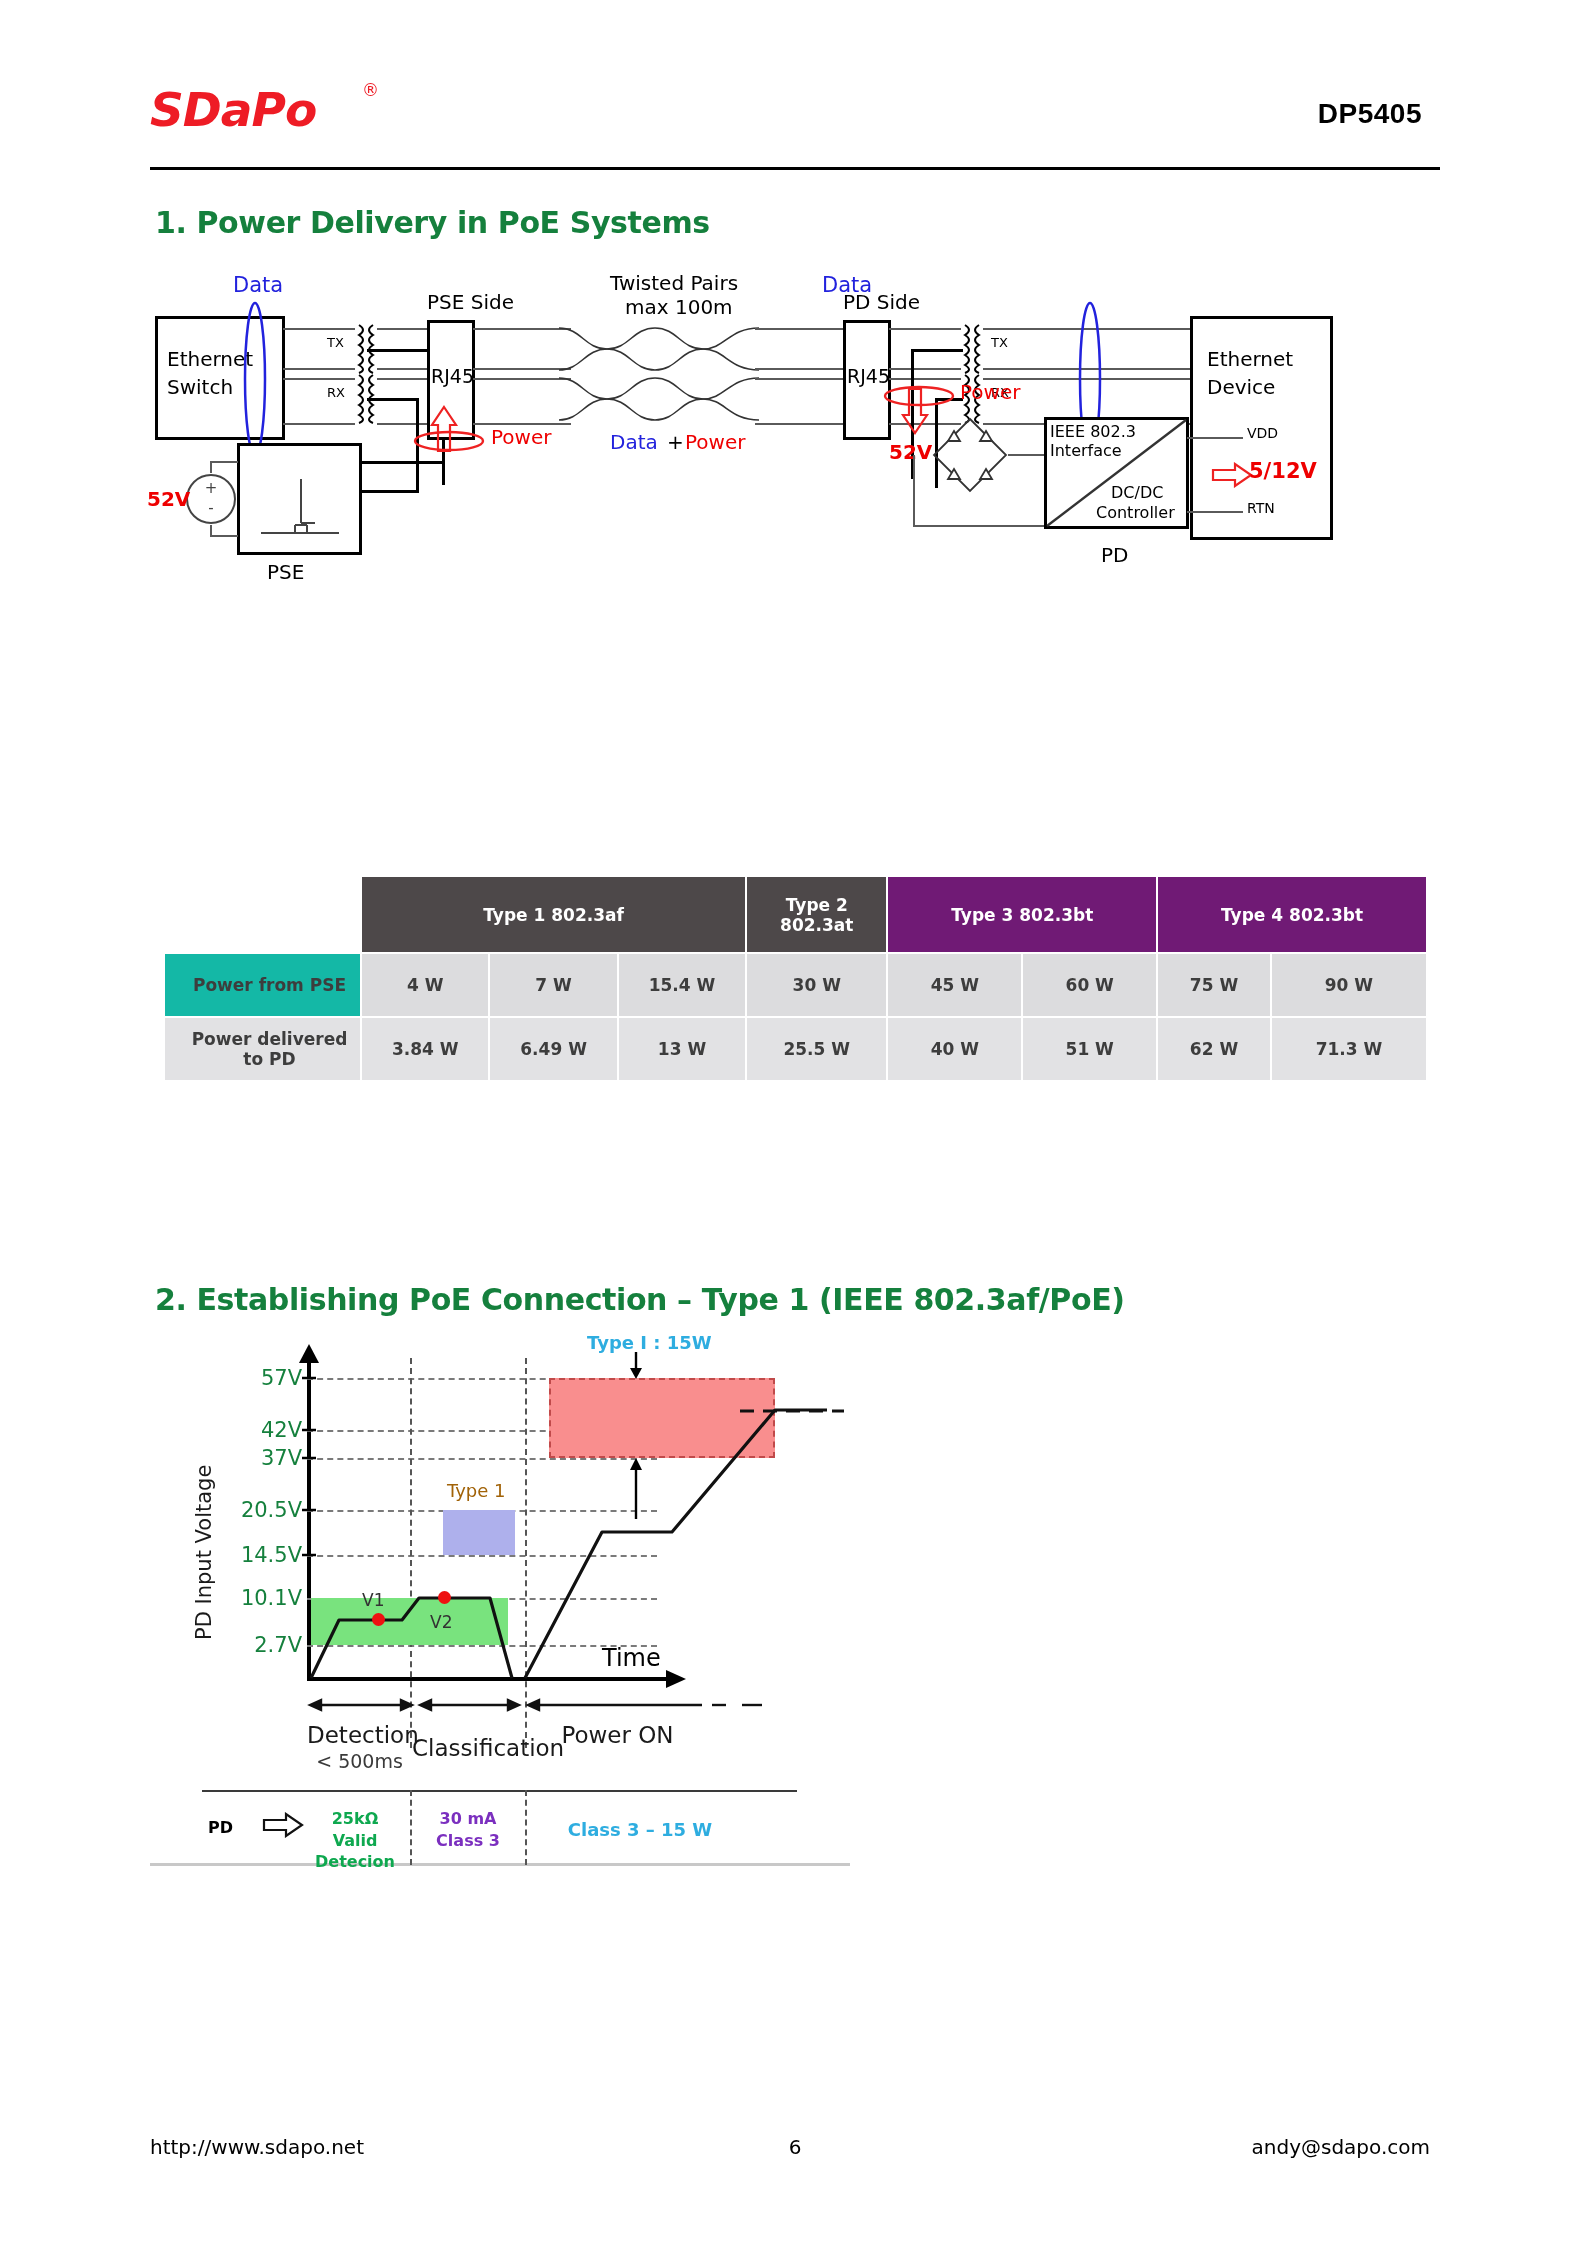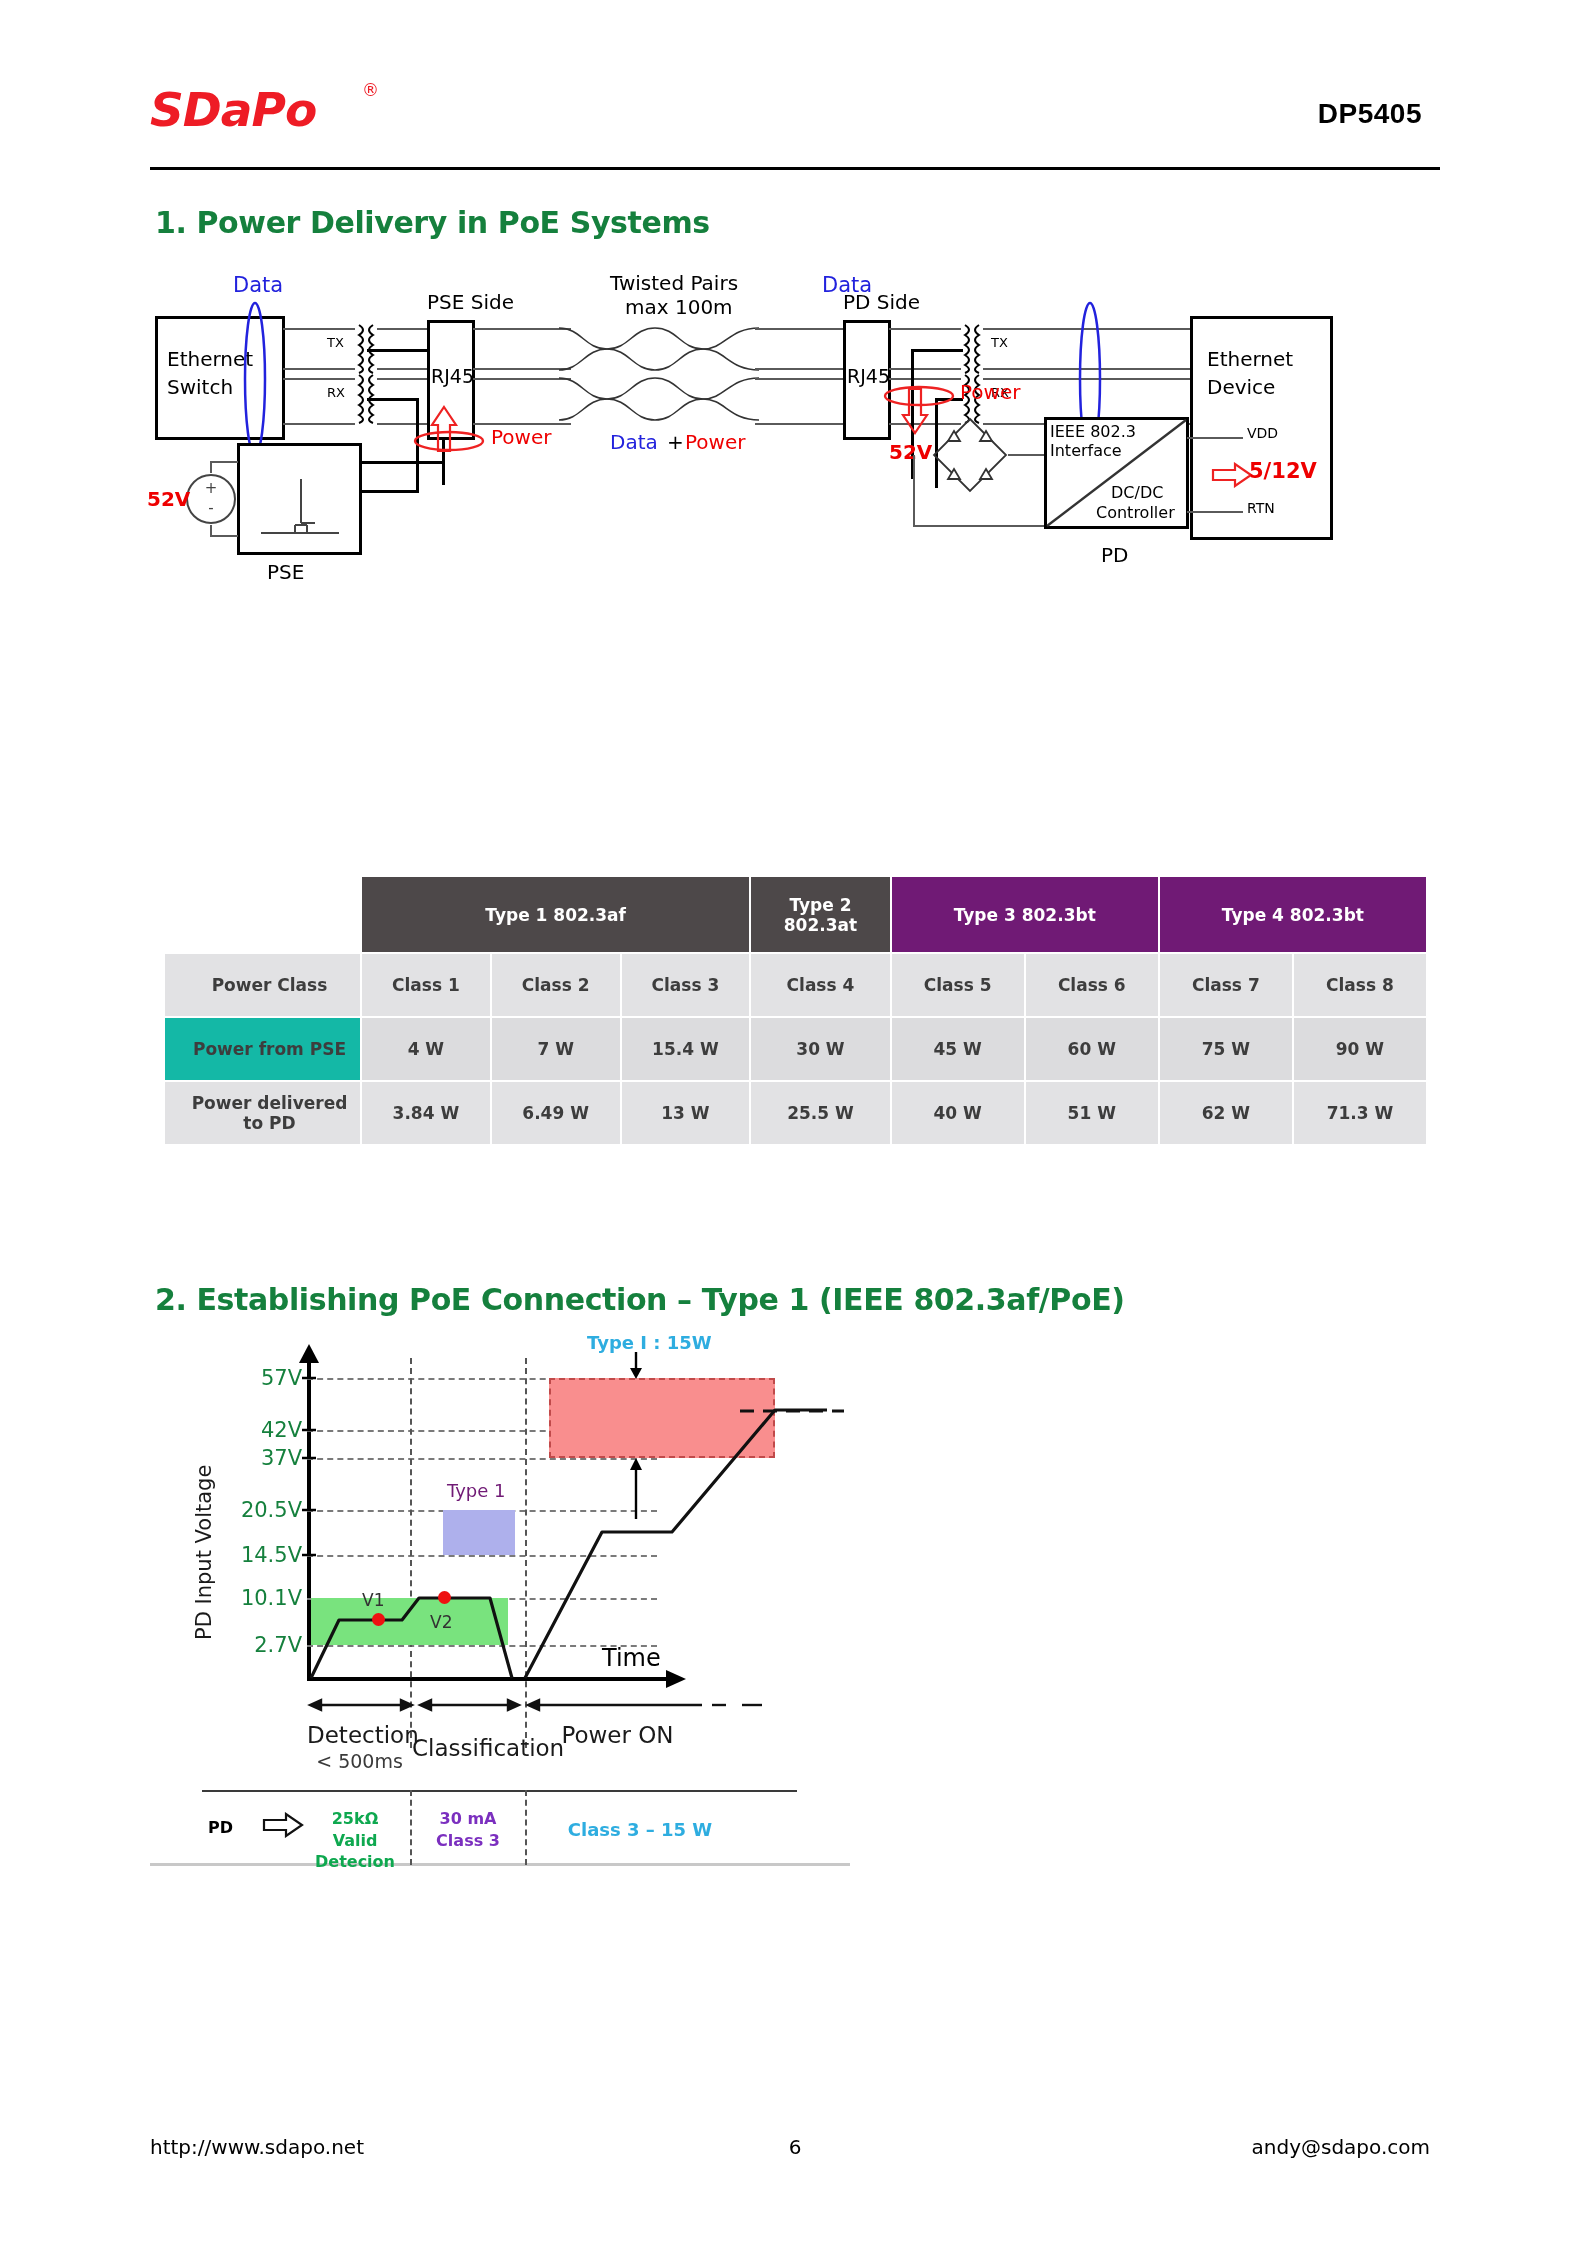--- a/index.html
+++ b/index.html
@@ -333,31 +333,20 @@
       <th class="th-gray" colspan="3">Type 1 802.3af</th>
       <th class="th-gray">
         <div>Type 2</div>
         <div>802.3at</div>
       </th>
       <th class="th-navy" colspan="2">Type 3 802.3bt</th>
       <th class="th-navy" colspan="2">Type 4 802.3bt</th>
     </tr>
   </thead>
   <tbody>
-    <tr>
-      <td class="row-label">Power Class</td>
-      <td class="cell">Class 1</td>
-      <td class="cell">Class 2</td>
-      <td class="cell">Class 3</td>
-      <td class="cell">Class 4</td>
-      <td class="cell">Class 5</td>
-      <td class="cell">Class 6</td>
-      <td class="cell">Class 7</td>
-      <td class="cell">Class 8</td>
-    </tr>
     <tr>
       <td class="row-label row-label-alt">Power from PSE</td>
       <td class="cell cell-alt">4 W</td>
       <td class="cell cell-alt">7 W</td>
       <td class="cell cell-alt">15.4 W</td>
       <td class="cell cell-alt">30 W</td>
       <td class="cell cell-alt">45 W</td>
       <td class="cell cell-alt">60 W</td>
       <td class="cell cell-alt">75 W</td>
       <td class="cell cell-alt">90 W</td>
@@ -433,21 +422,21 @@
 
   <svg class="cv" style="left:590px; top:52px;" width="110" height="20" viewBox="0 0 110 20">
     <line x1="0" y1="9" x2="104" y2="9" stroke="#111" stroke-width="3" stroke-dasharray="14 9"></line>
   </svg>
 
   <div class="dot" style="left:222px; top:263px;"></div>
   <div class="dot" style="left:288px; top:241px;"></div>
   <div class="cv" style="left:212px; top:240px; font-family:'DejaVu Sans',sans-serif; font-size:17px; color:#333;">V1</div>
   <div class="cv" style="left:280px; top:262px; font-family:'DejaVu Sans',sans-serif; font-size:17px; color:#333;">V2</div>
 
-  <div class="cv" style="left:297px; top:130px; font-family:'DejaVu Sans',sans-serif; font-size:18px; color:#701a75;">Type 1</div>
+  <div class="cv" style="left:297px; top:130px; font-family:'DejaVu Sans',sans-serif; font-size:18px; color:#a16207;">Type 1</div>
 
   <div class="cv" style="left:437px; top:-18px; font-family:'DejaVu Sans',sans-serif; font-weight:bold; font-size:18px; color:#2eade0;">Type I : 15W</div>
   <svg class="cv" style="left:478px; top:2px;" width="16" height="28" viewBox="0 0 16 28">
     <line x1="8" y1="0" x2="8" y2="20" stroke="#000" stroke-width="2.4"></line>
     <path d="M8 27 L14 16 L2 16 Z" fill="#000"></path>
   </svg>
   <svg class="cv" style="left:478px; top:107px;" width="16" height="62" viewBox="0 0 16 62">
     <line x1="8" y1="62" x2="8" y2="12" stroke="#000" stroke-width="2.4"></line>
     <path d="M8 1 L14 13 L2 13 Z" fill="#000"></path>
   </svg>

